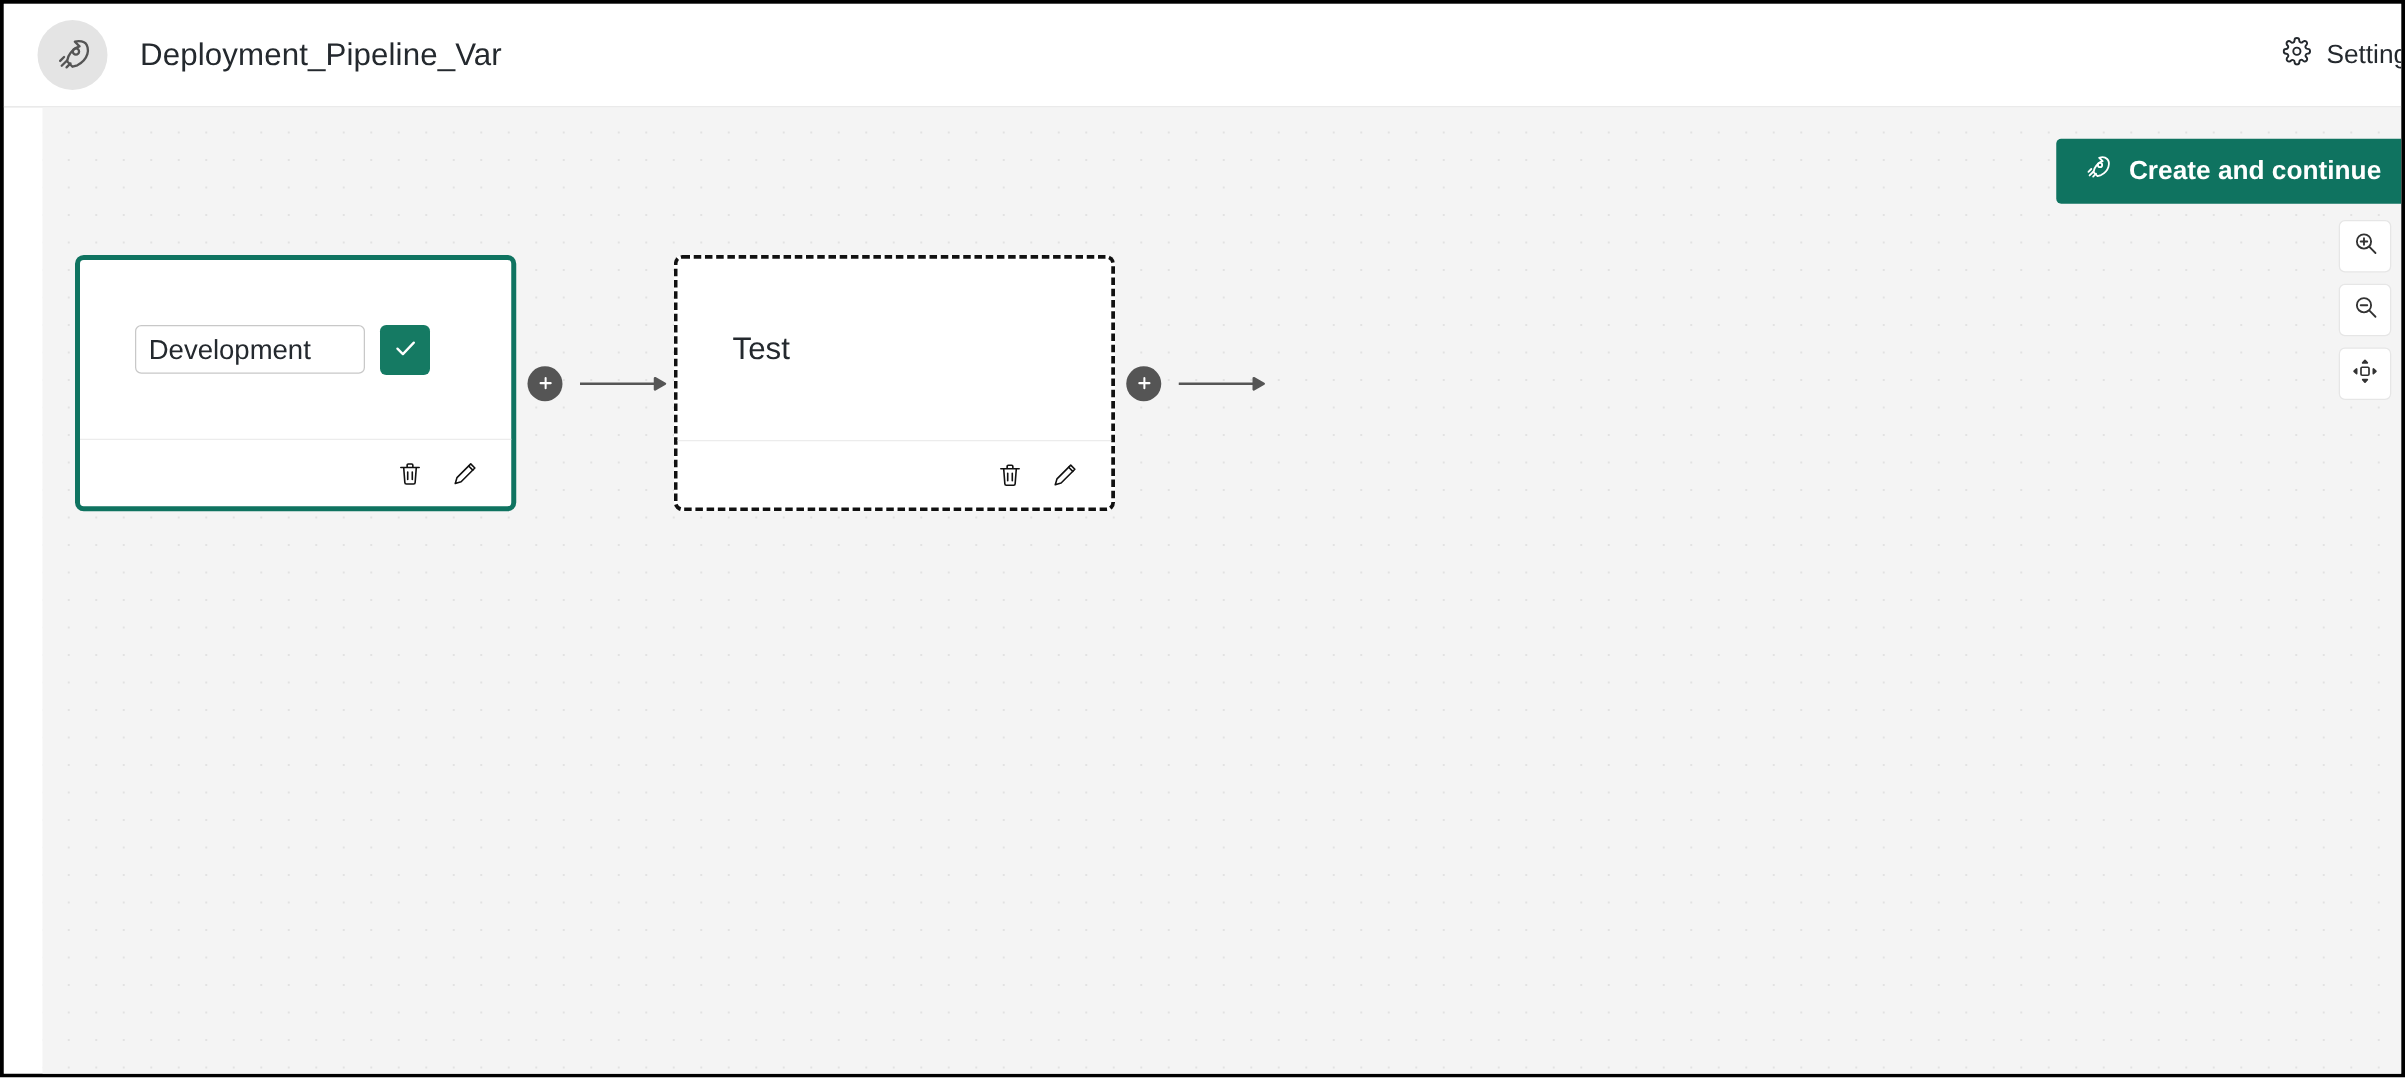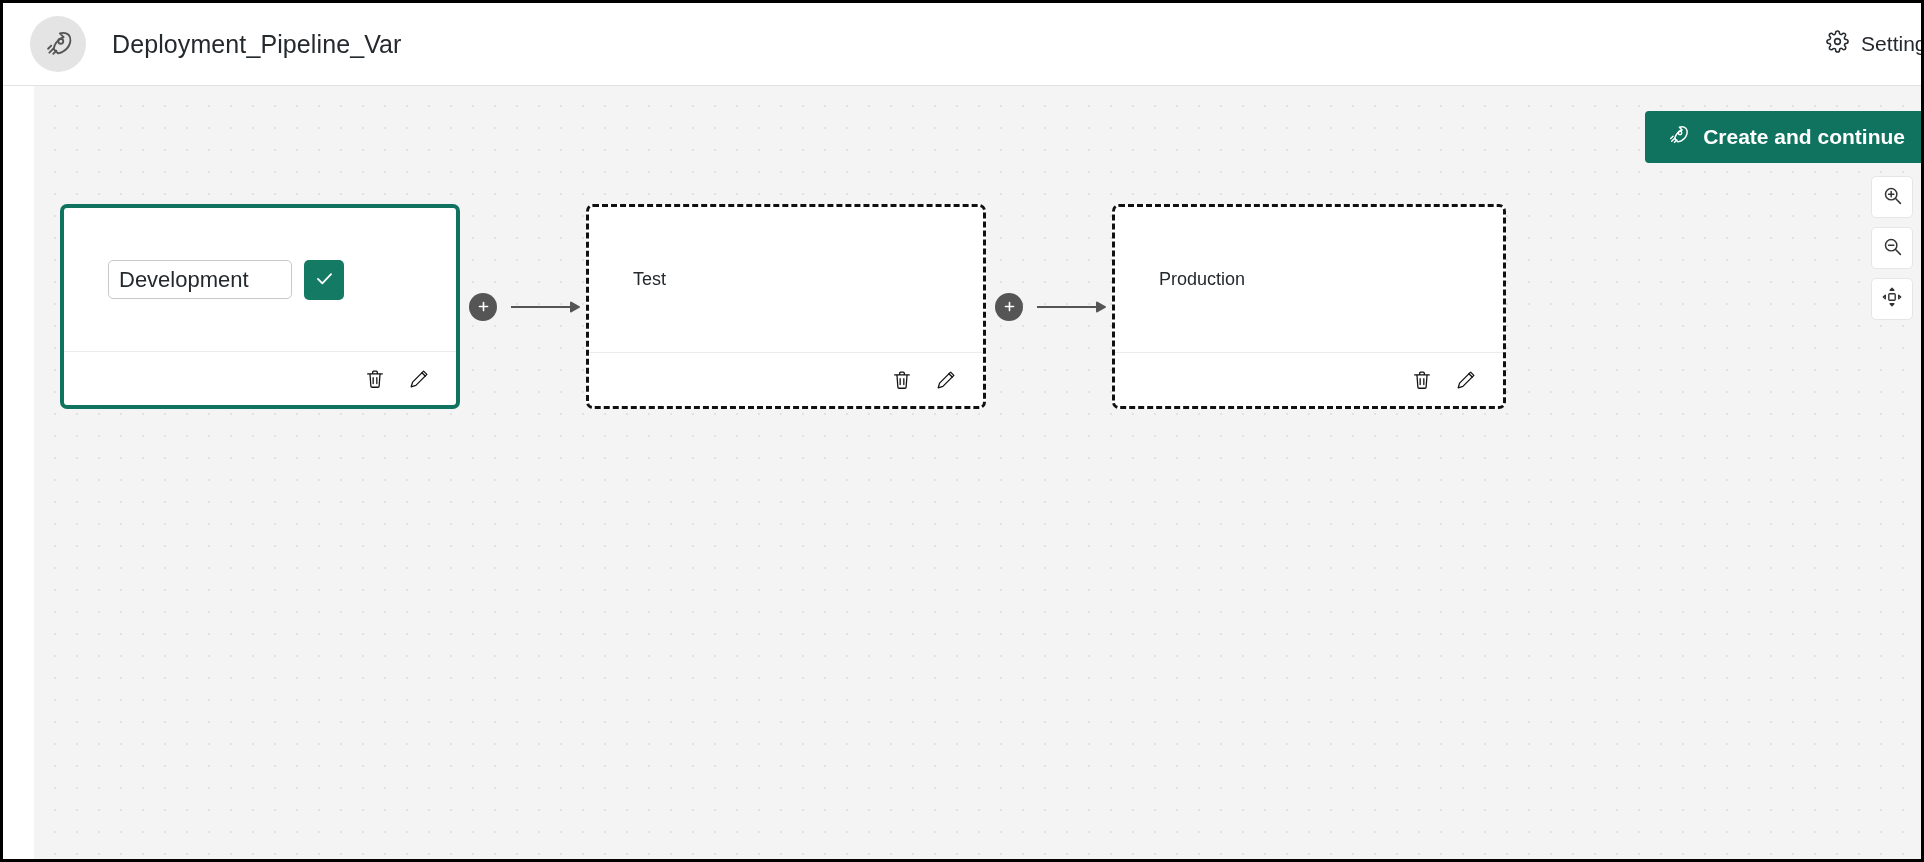--- a/index.html
+++ b/index.html
@@ -117,21 +117,21 @@
   #pipeline {
     position: absolute;
     left: 0;
     top: 118px;
     display: flex;
     align-items: flex-start;
   }
 
   .node {
     position: relative;
-    width: 400px;
+    width: 353px;
     height: 205px;
     background: #ffffff;
     border-radius: 7px;
     display: flex;
     flex-direction: column;
     flex: 0 0 auto;
   }
   .node.dashed {
     border: 3px dashed #111111;
   }
@@ -139,21 +139,21 @@
     border: 4px solid #0f7360;
   }
 
   .node-body {
     flex: 1 1 auto;
     display: flex;
     align-items: center;
     padding: 0 0 0 44px;
   }
   .node-label {
-    font-size: 18px;
+    font-size: 25px;
     color: #24292e;
   }
 
   .node-edit-row {
     display: flex;
     align-items: center;
     gap: 12px;
   }
   .node-input {
     width: 184px;
@@ -350,34 +350,16 @@
           </svg>
         </span>
         <span class="arrow">
           <svg width="72" height="14" viewBox="0 0 72 14" fill="none" stroke="#555555" stroke-width="2" stroke-linecap="round" stroke-linejoin="round">
             <path d="M0 7h63"></path>
               <path d="M60 2.5L68 7l-8 4.5z" fill="#555555"></path>
           </svg>
         </span>
       </div>
 
-      <div class="node dashed" style="width:394px;">
-        <div class="node-body">
-          <span class="node-label">Production</span>
-        </div>
-        <div class="node-footer">
-          <span class="footer-icon">
-            <svg width="22" height="22" viewBox="0 0 24 24" fill="none" stroke="#111111" stroke-width="1.4" stroke-linecap="round" stroke-linejoin="round">
-              <path d="M4 6.5h16M9.5 6.5V4.6c0-.6.4-1.1 1-1.1h3c.6 0 1 .5 1 1.1v1.9M6.5 6.5l1 13.1c0 .8.6 1.4 1.4 1.4h6.2c.8 0 1.4-.6 1.4-1.4l1-13.1M10 10.5v6.5M14 10.5v6.5"></path>
-            </svg>
-          </span>
-          <span class="footer-icon">
-            <svg width="22" height="22" viewBox="0 0 24 24" fill="none" stroke="#111111" stroke-width="1.4" stroke-linecap="round" stroke-linejoin="round">
-              <path d="M17 3.4l3.6 3.6-12 12L3.5 20.5l1.5-5.1z"></path>
-                <path d="M15.2 5.2l3.6 3.6"></path>
-            </svg>
-          </span>
-        </div>
-      </div>
 
     </div>
   </div>
 </div>
 
 </body></html>

